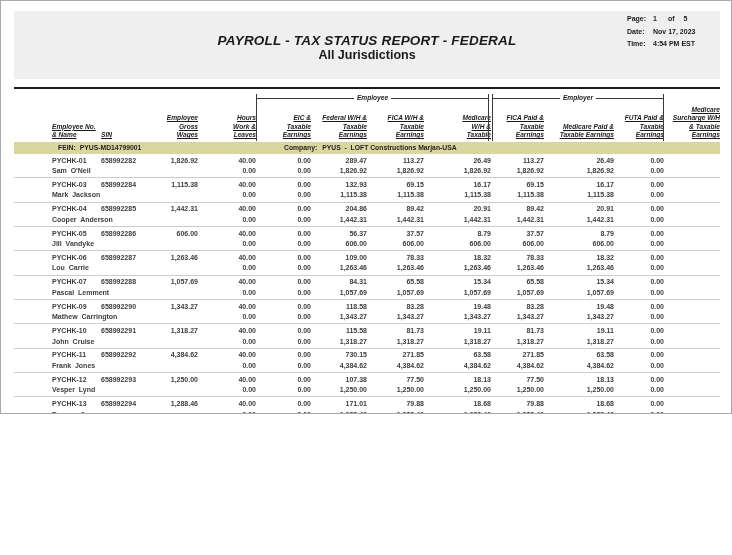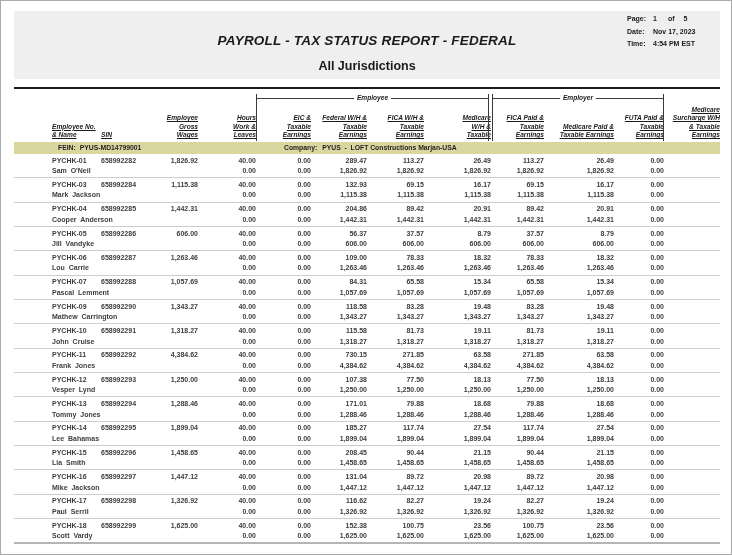--- a/index.html
+++ b/index.html
@@ -1,24 +1,24 @@
 <!DOCTYPE html>
 <html><head>
 <meta charset="utf-8">
 <style>
   * { margin:0; padding:0; box-sizing:border-box; }
   html,body { background:#fff; }
   .page {
-    position:relative; width:732px; height:555px; background:#fff;
+    position:relative; width:732px; height:414px; background:#fff;
     border:1px solid #a9a9a9; overflow:hidden;
     font-family:"Liberation Sans","DejaVu Sans",sans-serif; color:#1a1a1a;
   }
   .header-panel { position:absolute; left:13px; top:10px; width:706px; height:68px; background:#efefef; }
   .title { text-align:center; font-style:italic; font-weight:bold; font-size:13.5px; letter-spacing:.2px; margin-top:22px; }
-  .subtitle { text-align:center; font-weight:bold; font-size:12.5px; margin-top:11px; }
+  .subtitle { text-align:center; font-weight:bold; font-size:12.5px; margin-top:0; }
   .meta { position:absolute; top:4px; right:5px; width:88px; font-size:7px; font-weight:bold; }
   .meta-row { display:flex; align-items:baseline; margin-bottom:5.5px; }
   .meta-label { width:24px; }
   .meta .v1 { margin-left:2px; }
   .meta .v-of { margin-left:11px; }
   .meta .v-tot { margin-left:9px; }
   .rule { position:absolute; left:13px; top:86px; width:706px; height:2px; background:#1b1b1b; }
 
   .thead { position:absolute; left:13px; top:90px; width:706px; height:50px; }
   .thead-grid, .row {

